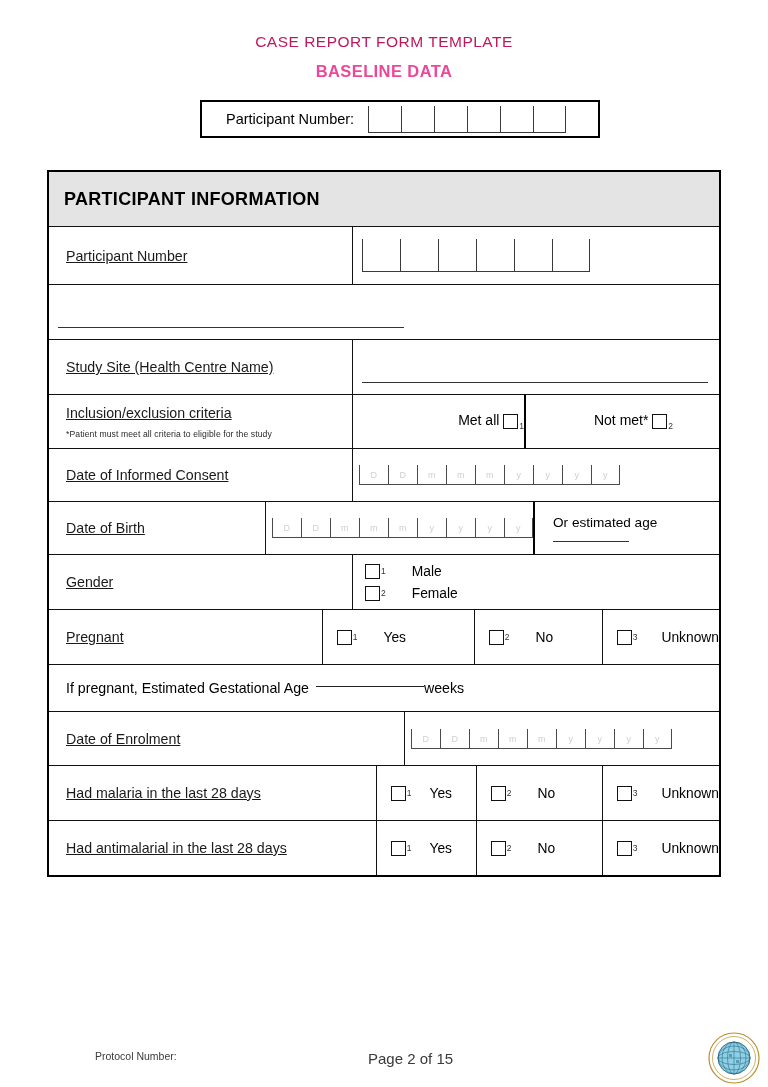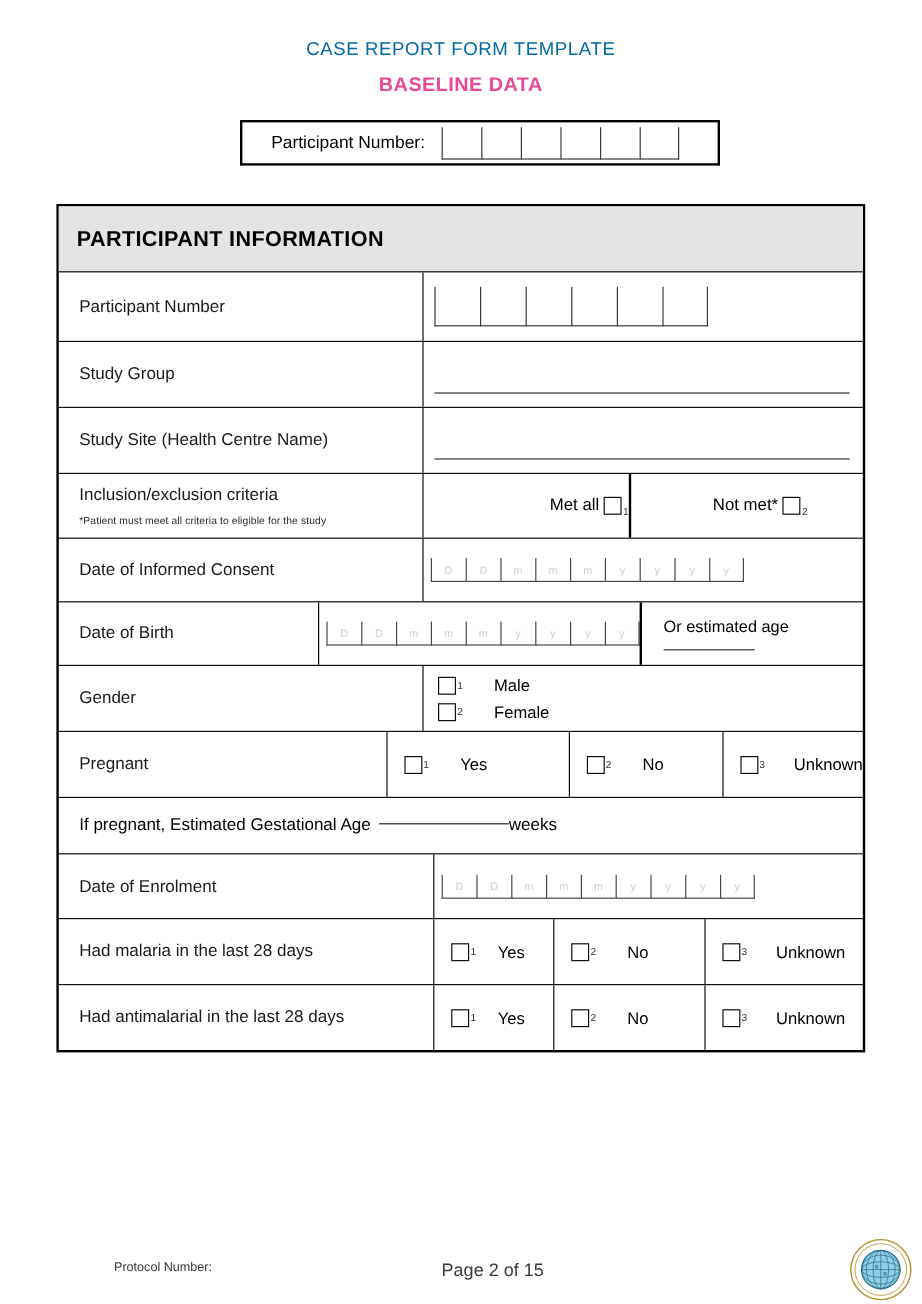--- a/index.html
+++ b/index.html
@@ -10,21 +10,21 @@
     color:#000;
     position:relative;
     overflow:hidden;
   }
   .page{ position:relative; width:768px; height:1087px; }
 
   
   .title1{
     position:absolute; left:0; top:33px; width:768px;
     text-align:center; font-size:15.5px; letter-spacing:.5px;
-    color:#0369a1;
+    color:#be185d;
   }
   .title2{
     position:absolute; left:0; top:62px; width:768px;
     text-align:center; font-size:16.5px; font-weight:bold;
     letter-spacing:.4px; color:#ec4899;
   }
 
   
   .topbox{
     position:absolute; left:200px; top:100px; width:400px; height:38px;
@@ -57,27 +57,27 @@
   }
   .hdr .htxt{
     font-size:18px; font-weight:bold; letter-spacing:.3px; padding-left:15px;
   }
 
   .lcell{
     box-sizing:border-box; display:flex; flex-direction:column;
     justify-content:center; padding-left:17px;
     border-right:1.6px solid #111;
   }
-  .lcell .t{ font-size:14.2px; color:#1a1a1a; }
+  .lcell .t{ font-size:14.2px; color:#1a1a1a;text-decoration:underline; }
   .lcell .note{ font-size:8.6px; color:#2a2a2a; margin-top:8px; letter-spacing:.1px; }
   .rcell{ box-sizing:border-box; flex:1; display:flex; align-items:center; position:relative; }
 
   
   .w-left{ width:304px; }
-  .w-left-wide{ width:313px; }
+  .w-left-wide{ width:356px; }
 
   
   .fillline{
     position:absolute; left:9px; bottom:11px; width:346px;
     border-bottom:1.3px solid #333;
   }
 
   
   .cb{
     display:inline-block; width:15px; height:15px;
@@ -167,23 +167,20 @@
             <span class="cell" style="width: 38px; height: 33px;"></span>
             <span class="cell" style="width: 38px; height: 33px;"></span>
             <span class="cell" style="width: 38px; height: 33px;"></span>
             <span class="cell" style="width: 38px; height: 33px;"></span>
             <span class="cell" style="width: 38px; height: 33px;"></span>
           </span>
       </div>
     </div>
 
     <div class="row" style="height:55px">
-      <div class="lcell w-left">
-        <span class="t">Study Group</span>
-      </div>
       <div class="rcell">
         <span class="fillline"></span>
       </div>
     </div>
 
     <div class="row" style="height:55px">
       <div class="lcell w-left">
         <span class="t">Study Site (Health Centre Name)</span>
       </div>
       <div class="rcell">

